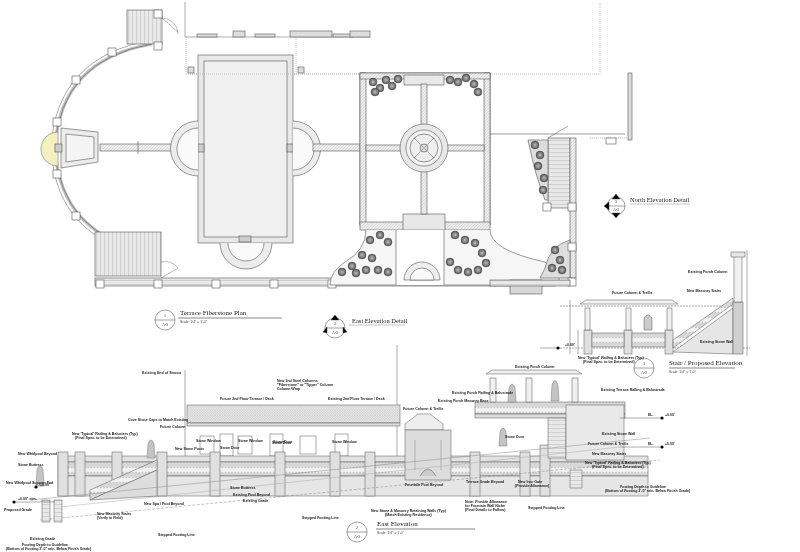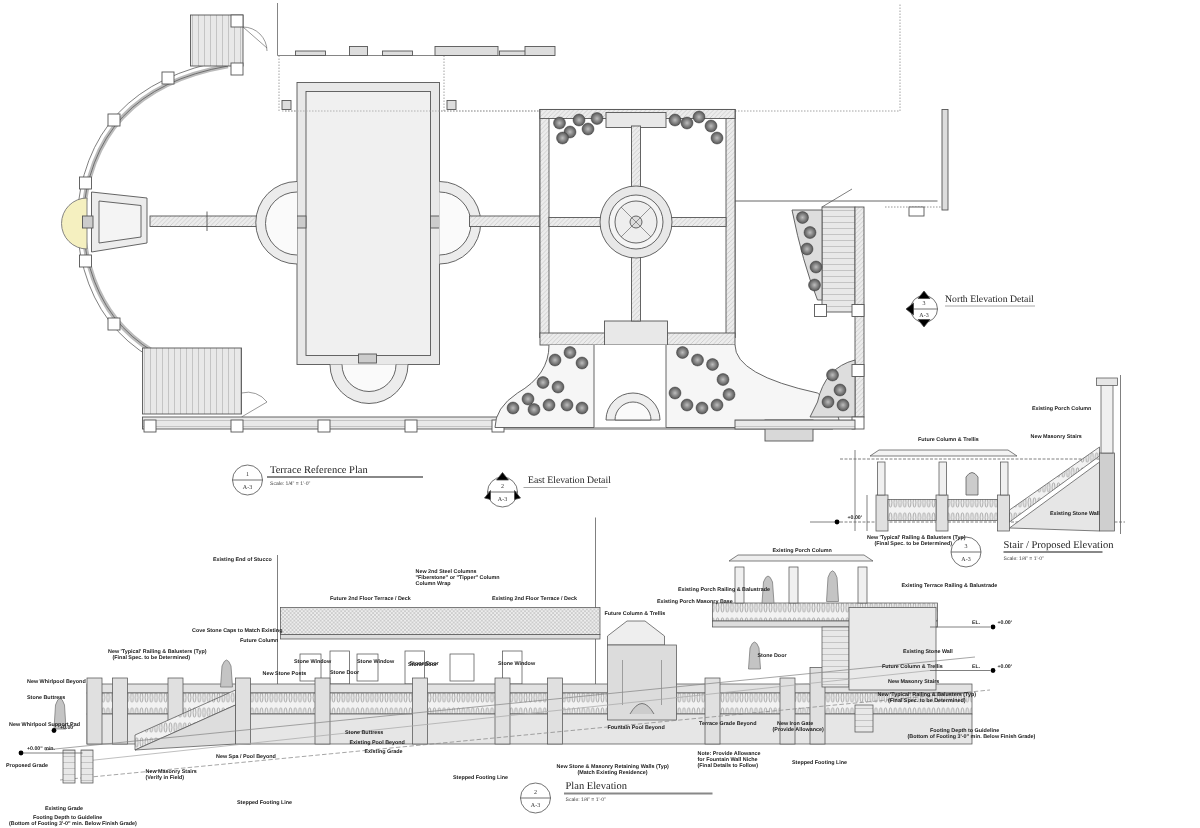--- a/index.html
+++ b/index.html
@@ -316,39 +316,39 @@
     <circle cx="36" cy="487" r="1.6"></circle>
     <circle cx="14" cy="502" r="1.6"></circle>
     <circle cx="662" cy="418" r="1.6"></circle>
     <circle cx="662" cy="447" r="1.6"></circle>
     <circle cx="558" cy="348" r="1.6"></circle>
   </g>
 </svg>
 
 <div class="bub" style="left:155px;top:313px;">1</div>
 <div class="bub" style="left:155px;top:322px;">A-3</div>
-<div class="title" style="left:180px;top:309px;">Terrace Reference Plan</div>
+<div class="title" style="left:180px;top:309px;">Terrace Fiberstone Plan</div>
 <div class="scale" style="left:180px;top:320px;">Scale: 1/4" = 1'-0"</div>
 
 <div class="bub" style="left:325px;top:321px;">2</div>
 <div class="bub" style="left:325px;top:330px;">A-3</div>
 <div class="title" style="left:352px;top:317px;font-size:6.5px;">East Elevation Detail</div>
 
 <div class="bub" style="left:606px;top:199px;">3</div>
 <div class="bub" style="left:606px;top:207px;">A-3</div>
 <div class="title" style="left:630px;top:196px;font-size:6.5px;">North Elevation Detail</div>
 
 <div class="bub" style="left:634px;top:361px;">3</div>
 <div class="bub" style="left:634px;top:370px;">A-3</div>
 <div class="title" style="left:669px;top:359px;">Stair / Proposed Elevation</div>
 <div class="scale" style="left:669px;top:370px;">Scale: 1/4" = 1'-0"</div>
 
 <div class="bub" style="left:347px;top:525px;">2</div>
 <div class="bub" style="left:347px;top:534px;">A-3</div>
-<div class="title" style="left:377px;top:520px;">Plan Elevation</div>
+<div class="title" style="left:377px;top:520px;">East Elevation</div>
 <div class="scale" style="left:377px;top:531px;">Scale: 1/4" = 1'-0"</div>
 
 <div class="lbl" style="left:688px;top:271px;">Existing Porch Column</div>
 <div class="lbl" style="left:687px;top:290px;">New Masonry Stairs</div>
 <div class="lbl" style="left:612px;top:292px;">Future Column &amp; Trellis</div>
 <div class="lbl" style="left:700px;top:341px;">Existing Stone Wall</div>
 <div class="lbl" style="left:578px;top:357px;">New 'Typical' Railing &amp; Balusters (Typ)</div>
 <div class="lbl" style="left:583px;top:361px;">(Final Spec. to be Determined)</div>
 <div class="elev" style="left:565px;top:343px;">+0.00'</div>
 

